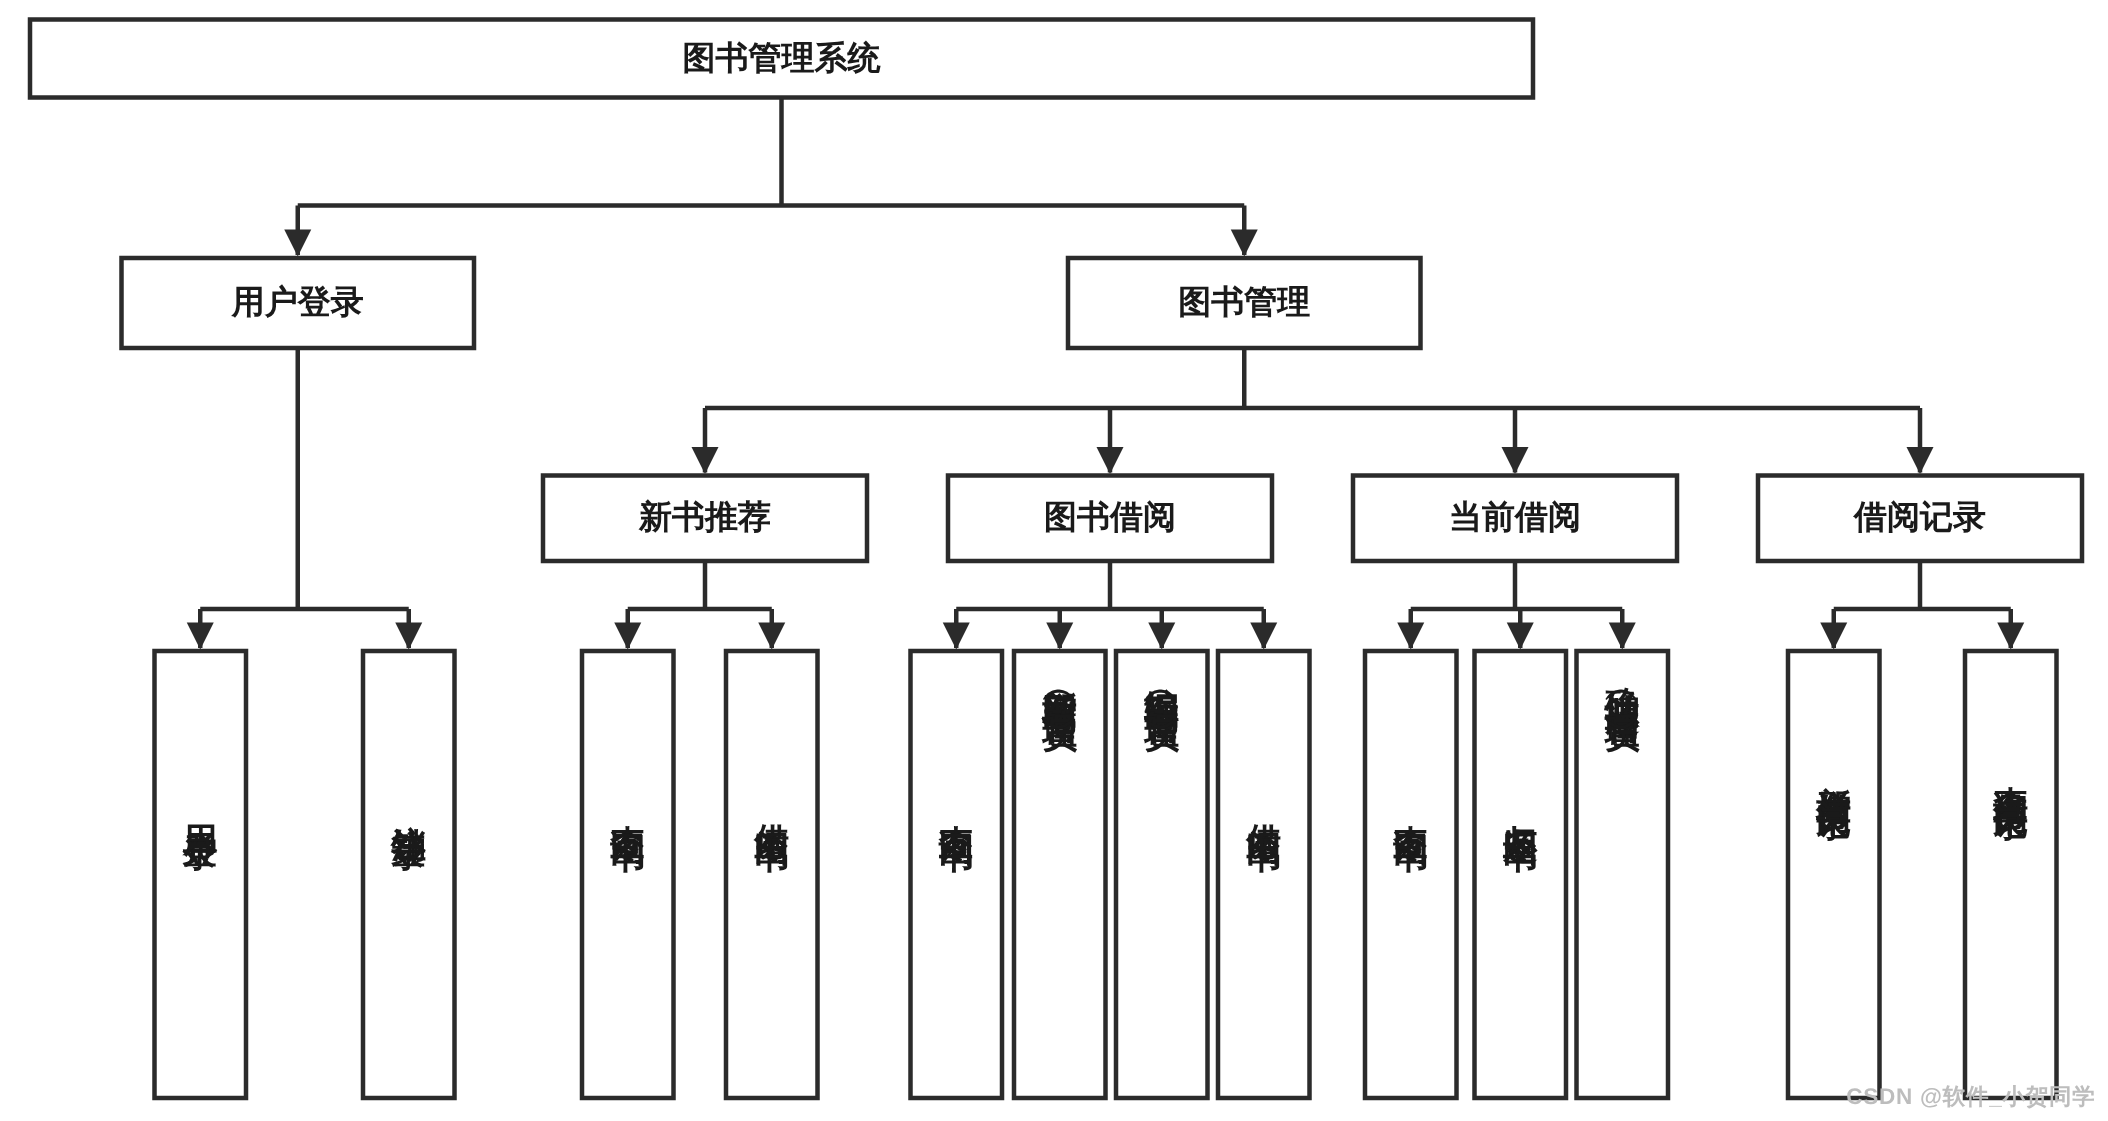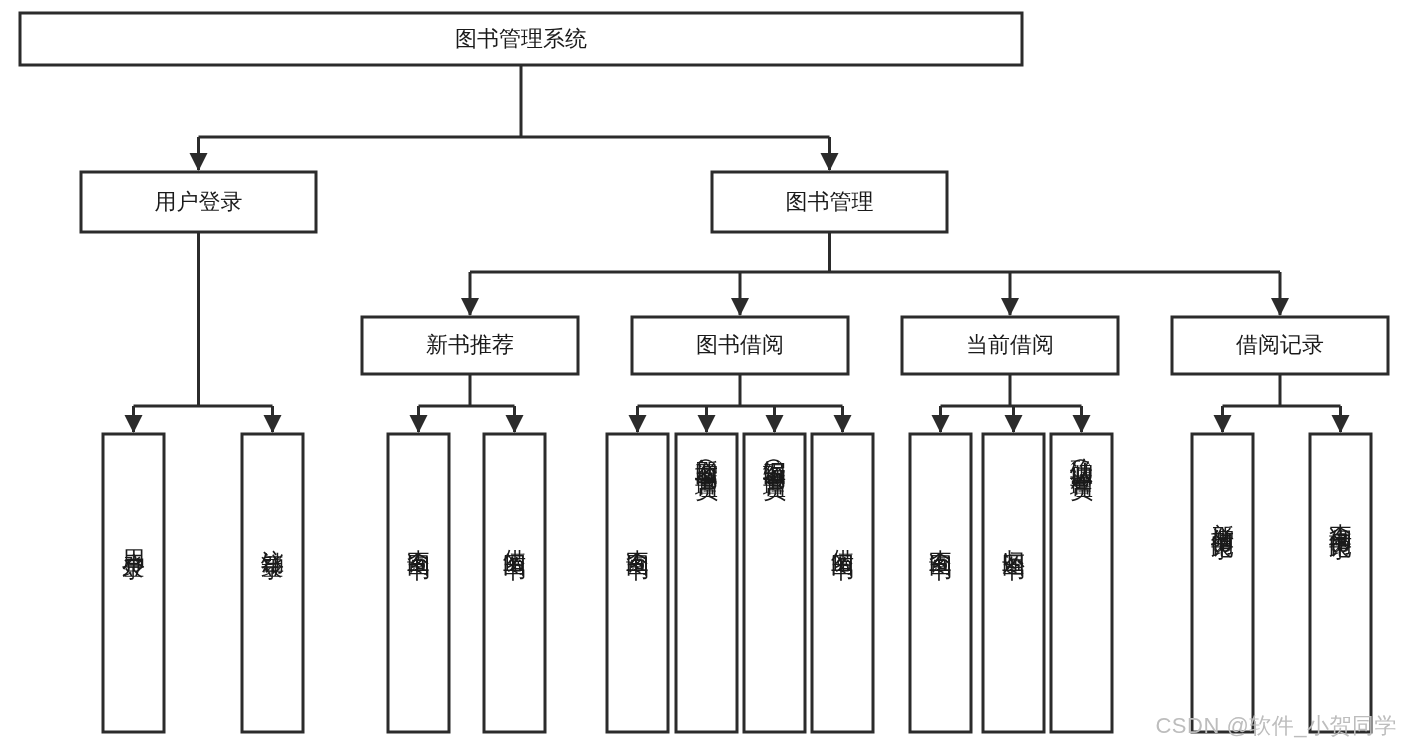--- a/index.html
+++ b/index.html
@@ -11,20 +11,21 @@
     width: 1405px;
     height: 747px;
     font-family: "Liberation Sans", "DejaVu Sans", sans-serif;
     overflow: hidden;
     position: relative;
   }
   #diagram-root {
     position: relative;
     width: 1405px;
     height: 747px;
+    font-weight: bold;
   }
   svg#tree-svg {
     position: absolute;
     left: 0;
     top: 0;
     width: 1405px;
     height: 747px;
     display: block;
   }
   .node-box {
@@ -64,21 +65,21 @@
     line-height: 1;
     letter-spacing: 3px;
     color: #1a1a1a;
     white-space: nowrap;
   }
   .watermark {
     position: absolute;
     right: 8px;
     bottom: 6px;
     font-family: "Liberation Sans", "DejaVu Sans", sans-serif;
-    font-size: 22px;
+    font-size: 15px;
     color: #bdbdbd;
     letter-spacing: 0.5px;
     user-select: none;
     white-space: nowrap;
   }
 </style>
 </head>
 <body>
 
 <div id="diagram-root">

